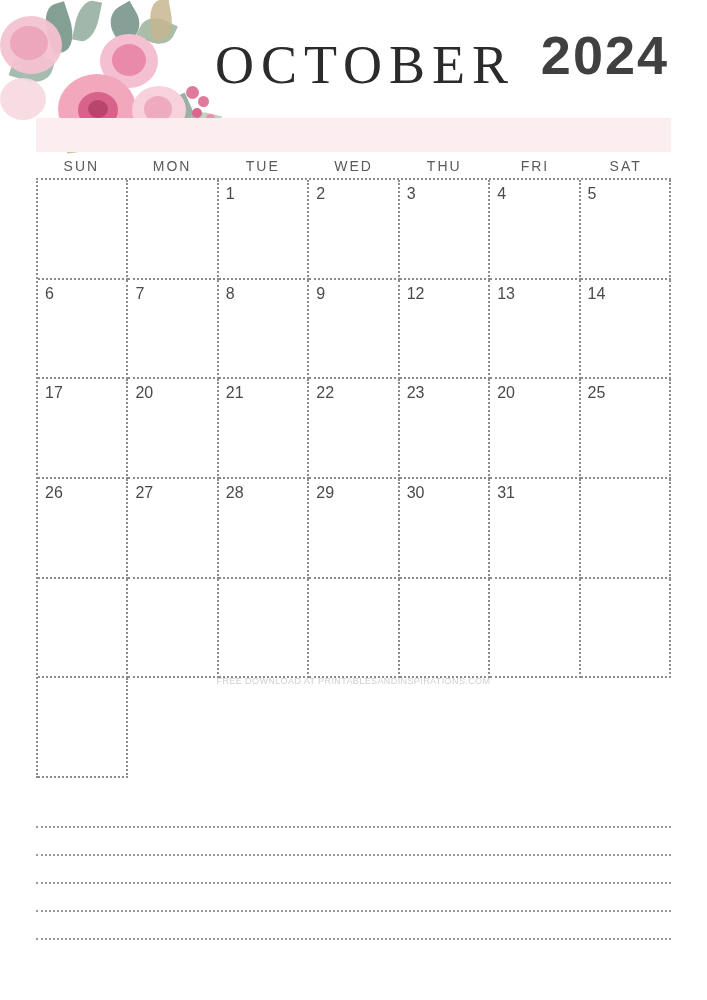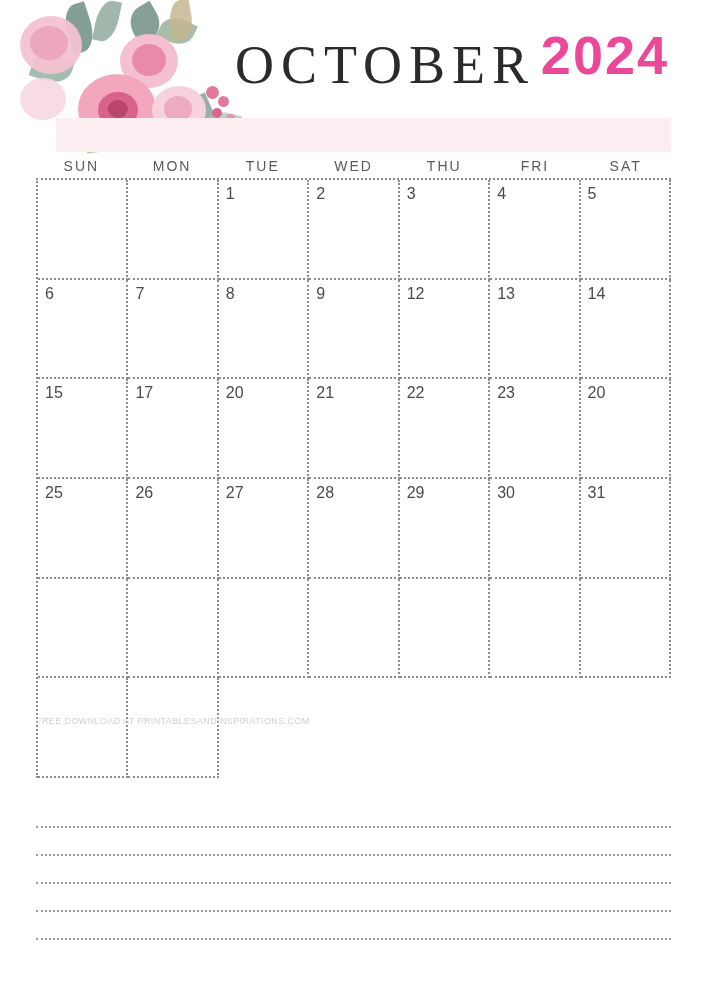--- a/index.html
+++ b/index.html
@@ -13,42 +13,41 @@
     position: relative;
     overflow: hidden;
     font-family: "Liberation Sans", sans-serif;
     color: #444;
   }
 
   
   .header {
     position: relative;
     height: 160px;
-    margin-left: 20px;
   }
   .month-title {
     position: absolute;
     left: 215px;
     top: 38px;
     font-family: "Liberation Serif", serif;
     font-size: 54px;
     letter-spacing: 7px;
     color: #2b2b2b;
     font-weight: 400;
     line-height: 1;
   }
   .year-title {
     position: absolute;
     right: 38px;
     top: 28px;
     font-family: "Liberation Sans", sans-serif;
     font-size: 54px;
     font-weight: 700;
     letter-spacing: 2px;
-    color: #ec4899;
+    color: #404040;
     line-height: 1;
   }
   .pink-band {
     position: absolute;
     left: 36px;
     right: 36px;
     top: 118px;
     height: 34px;
     background: #fceef0;
   }
@@ -116,25 +115,25 @@
     color: #4a4a4a;
     font-family: "Liberation Sans", sans-serif;
   }
 
   
   .watermark {
     position: absolute;
     left: 36px;
     width: 635px;
     top: 676px;
+    text-align: center;
     font-size: 9px;
     letter-spacing: 0.4px;
     color: #cfcfcf;
     font-family: "Liberation Sans", sans-serif;
-    margin-top: 40px;
   }
 
   
   .notes {
     position: absolute;
     left: 36px;
     top: 800px;
     width: 635px;
   }
   .note-line {
@@ -231,23 +230,20 @@
       <span class="daynum">12</span>
     </div>
 
   <div class="cell">
       <span class="daynum">13</span>
     </div>
   <div class="cell">
       <span class="daynum">14</span>
     </div>
   <div class="cell">
-      <span class="daynum">15</span>
-    </div>
-  <div class="cell">
       <span class="daynum">17</span>
     </div>
 
   <div class="cell">
       <span class="daynum">20</span>
     </div>
   <div class="cell">
       <span class="daynum">21</span>
     </div>
   <div class="cell">

